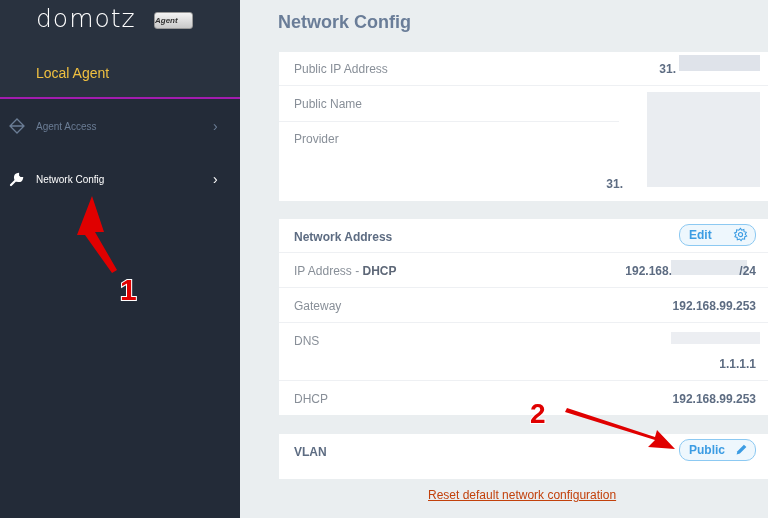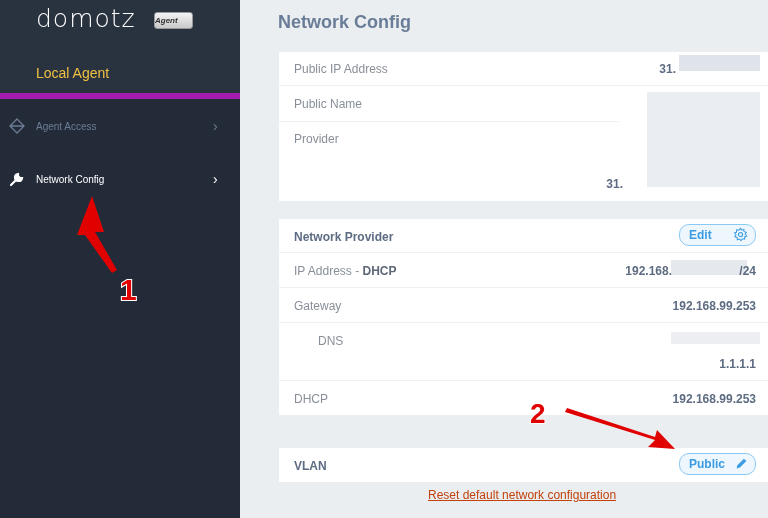--- a/index.html
+++ b/index.html
@@ -1,20 +1,20 @@
 <!DOCTYPE html>
 <html><head>
 <meta charset="utf-8">
 <style>
   * { box-sizing: border-box; margin: 0; padding: 0; }
   html, body { width: 768px; height: 518px; overflow: hidden; }
   body { font-family: "Liberation Sans", sans-serif; background: #eaeef0; position: relative; }
 
   .sidebar { position: absolute; left: 0; top: 0; width: 240px; height: 518px; background: #232b38; }
-  .sb-top { height: 99px; background: #29323f; position: relative; border-bottom: 6px solid #a21caf; }
+  .sb-top { height: 99px; background: #29323f; position: relative; border-bottom: 2px solid #a21caf; }
   .logo { position: absolute; left: 36px; top: 4px; color: #fff; font-family: "DejaVu Sans", sans-serif; font-size: 25px; letter-spacing: 1px; font-weight: 300; }
   .agent-badge { position: absolute; left: 154px; top: 12px; width: 39px; height: 17px; background: linear-gradient(#f4f4f4,#c9c9c9); border: 1px solid #999; border-radius: 3px; font-size: 8px; font-style: italic; font-weight: bold; color: #333; line-height: 15px; }
   .local-agent { position: absolute; left: 36px; top: 65px; color: #f0c040; font-size: 14px; }
 
   .nav-item { position: absolute; left: 0; width: 240px; height: 40px; display: flex; align-items: center; }
   .nav-icon { position: absolute; left: 9px; width: 16px; height: 16px; display: flex; align-items: center; justify-content: center; }
   .nav-label { position: absolute; left: 36px; font-size: 10px; }
   .nav-chev { position: absolute; left: 213px; font-size: 14px; }
   .nav-access { top: 106px; }
   .nav-access .nav-label, .nav-access .nav-chev { color: #6b7d95; }
@@ -86,21 +86,21 @@
   </div>
   <div class="row" style="top:69px; height:80px; border-top:1px solid #eef0f3; width:340px; border-bottom:none;">
     <span class="lbl" style="top:10px;">Provider</span>
   </div>
   <span class="val" style="right:145px; top:125px;">31.</span>
   <span class="blur" style="left:368px; top:40px; width:113px; height:95px; opacity:.65;"></span>
 </div>
 
 <div class="card" style="top:219px; height:196px;">
   <div class="row" style="top:0; height:34px;">
-    <span class="lbl hdr" style="top:11px;">Network Provider</span>
+    <span class="lbl hdr" style="top:11px;">Network Address</span>
     <div class="btn" style="left:400px; top:5px; width:77px;">
       <span class="t">Edit</span>
       <span class="ic">
         <svg width="15" height="15" viewBox="0 0 16 16">
             <circle cx="8" cy="8" r="2.2" fill="none" stroke="#3b9ce3" stroke-width="1.2"></circle>
             <path d="M8 1.5 L9.3 3.4 L11.6 2.6 L11.8 5 L14.2 5.6 L13 7.7 L14.6 9.6 L12.4 10.6 L12.4 13 L10 12.6 L8.6 14.6 L7 12.8 L4.6 13.6 L4.4 11.2 L2 10.4 L3.2 8.3 L1.6 6.4 L3.8 5.4 L3.8 3 L6.2 3.4 Z" fill="none" stroke="#3b9ce3" stroke-width="1.1"></path>
           </svg>
       </span>
     </div>
   </div>
@@ -108,31 +108,31 @@
     <span class="lbl" style="top:10px;"><span>IP Address - </span><b>DHCP</b></span>
     <span class="val" style="right:96px; top:10px;">192.168.</span>
     <span class="blur" style="left:392px; top:6px; width:76px; height:15px; opacity:.8;"></span>
     <span class="val" style="top:10px;">/24</span>
   </div>
   <div class="row" style="top:70px; height:34px;">
     <span class="lbl" style="top:10px;">Gateway</span>
     <span class="val" style="top:10px;">192.168.99.253</span>
   </div>
   <div class="row" style="top:105px; height:57px;">
-    <span class="lbl" style="top:10px;margin-left:24px;">DNS</span>
+    <span class="lbl" style="top:10px;">DNS</span>
     <span class="blur" style="left:392px; top:8px; width:89px; height:12px; opacity:.6;"></span>
     <span class="val" style="top:33px;">1.1.1.1</span>
   </div>
   <div class="row" style="top:163px; height:33px; border-bottom:none;">
     <span class="lbl" style="top:10px;">DHCP</span>
     <span class="val" style="top:10px;">192.168.99.253</span>
   </div>
 </div>
 
-<div class="card" style="top:448px; height:34px;padding-left:42px;">
+<div class="card" style="top:434px; height:45px;padding-left:42px;">
   <span class="lbl hdr" style="top:11px;">VLAN</span>
   <div class="btn" style="left:400px; top:5px; width:77px;">
     <span class="t">Public</span>
     <span class="ic" style="top:3px;">
       <svg width="13" height="13" viewBox="0 0 16 16">
           <path d="M2 14 L3 10 L11 2 L14 5 L6 13 Z" fill="#3b9ce3"></path>
         </svg>
     </span>
   </div>
 </div>

